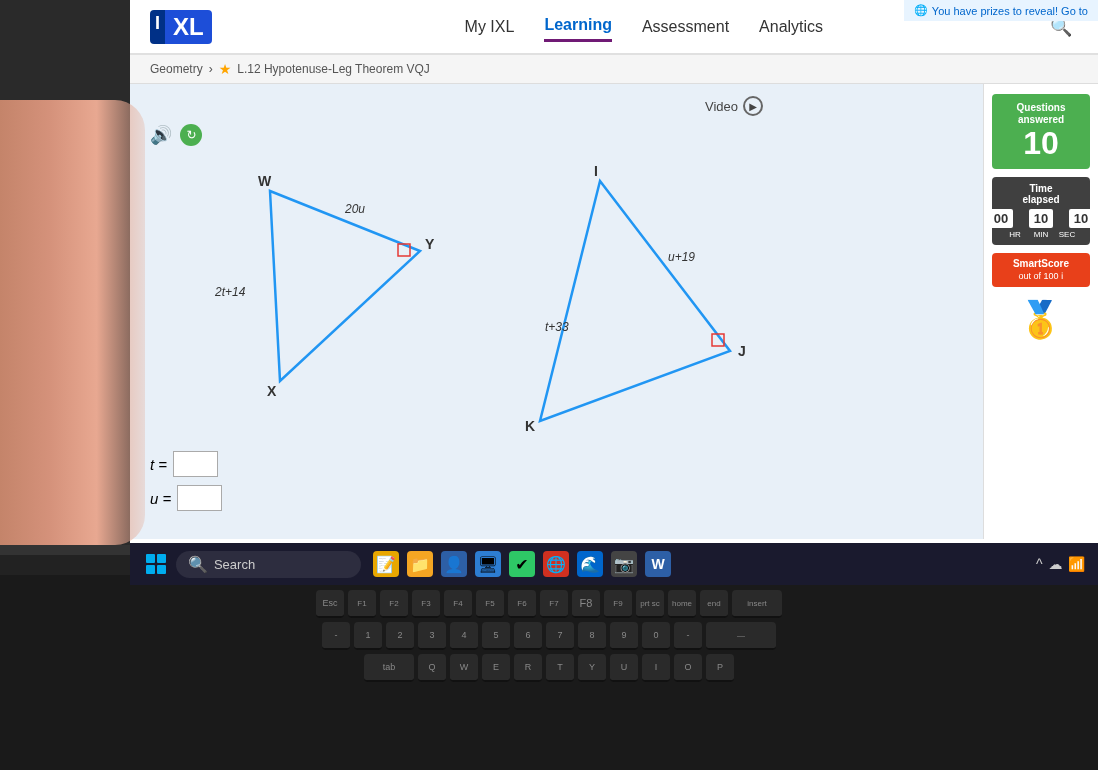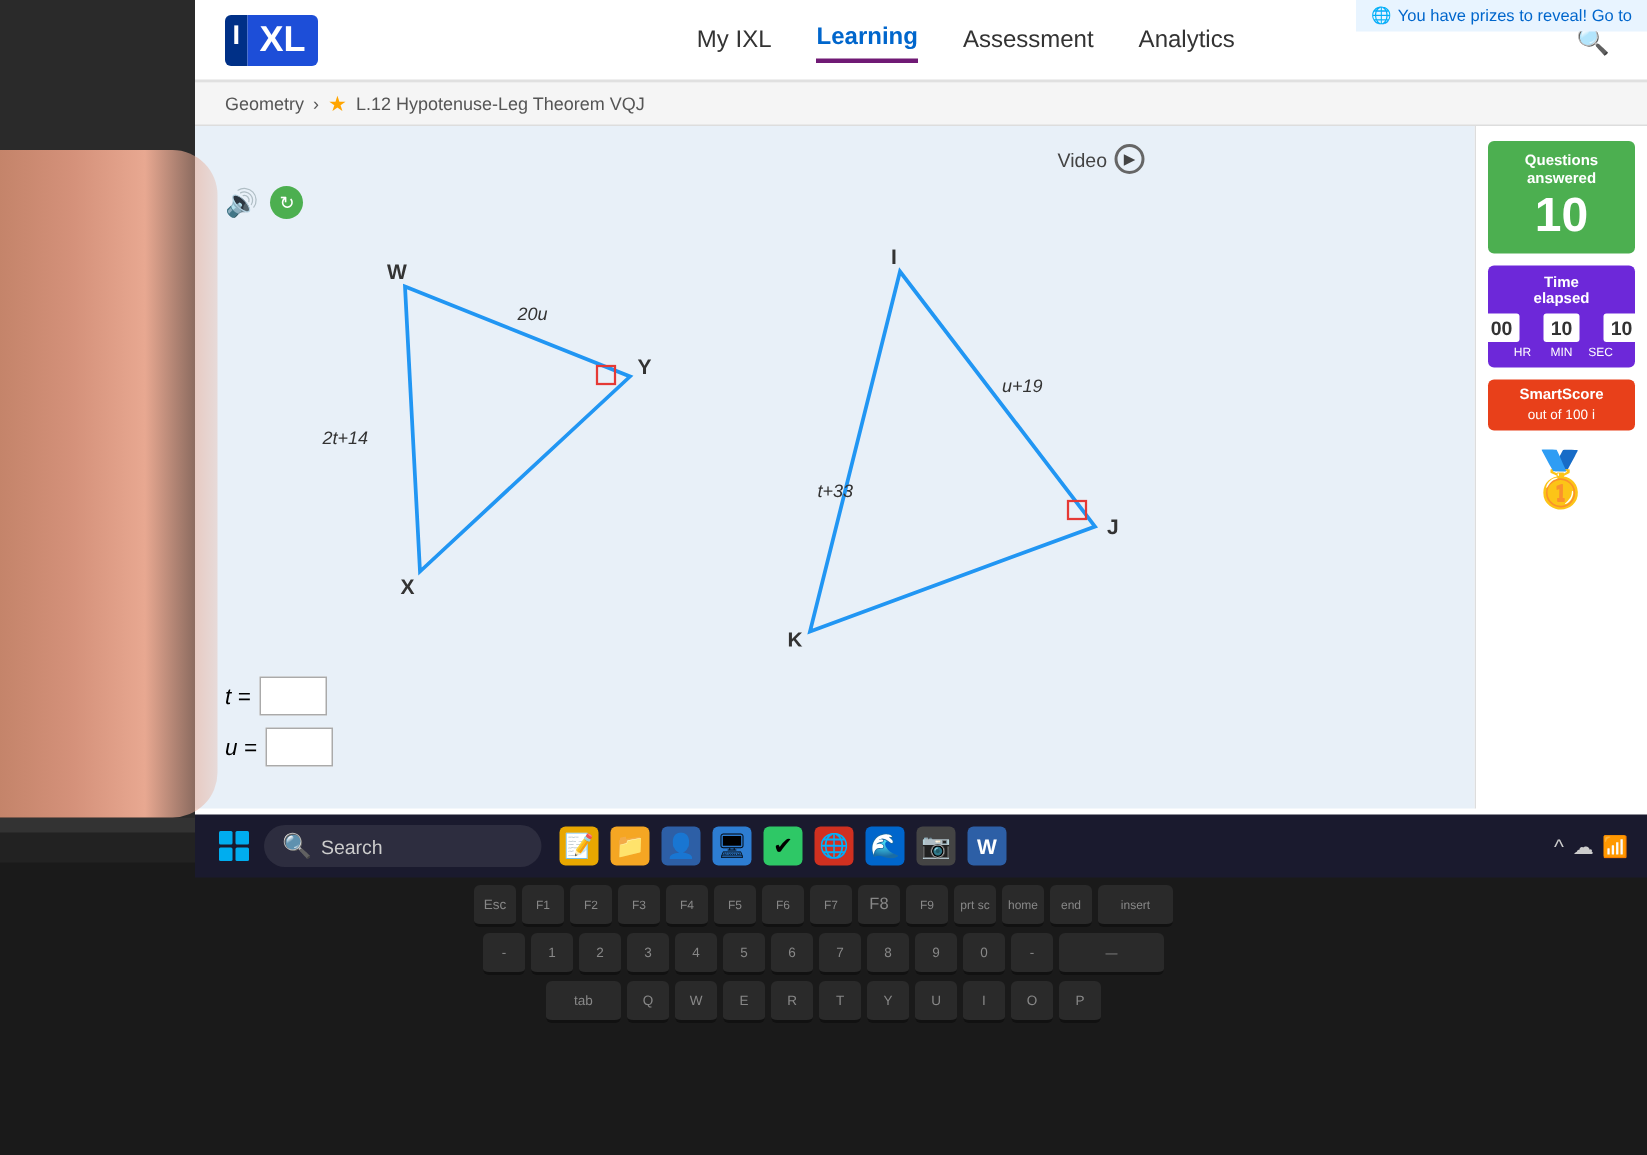--- a/index.html
+++ b/index.html
@@ -248,21 +248,21 @@
       line-height: 1.2;
     }
 
     .qa-number {
       font-size: 32px;
       font-weight: bold;
       line-height: 1.1;
     }
 
     .time-elapsed-box {
-      background: #6d28d9;
+      background: #404040;
       color: #fff;
       width: 100%;
       text-align: center;
       padding: 6px 5px;
       border-radius: 4px;
     }
 
     .te-label {
       font-size: 10px;
       font-weight: bold;

